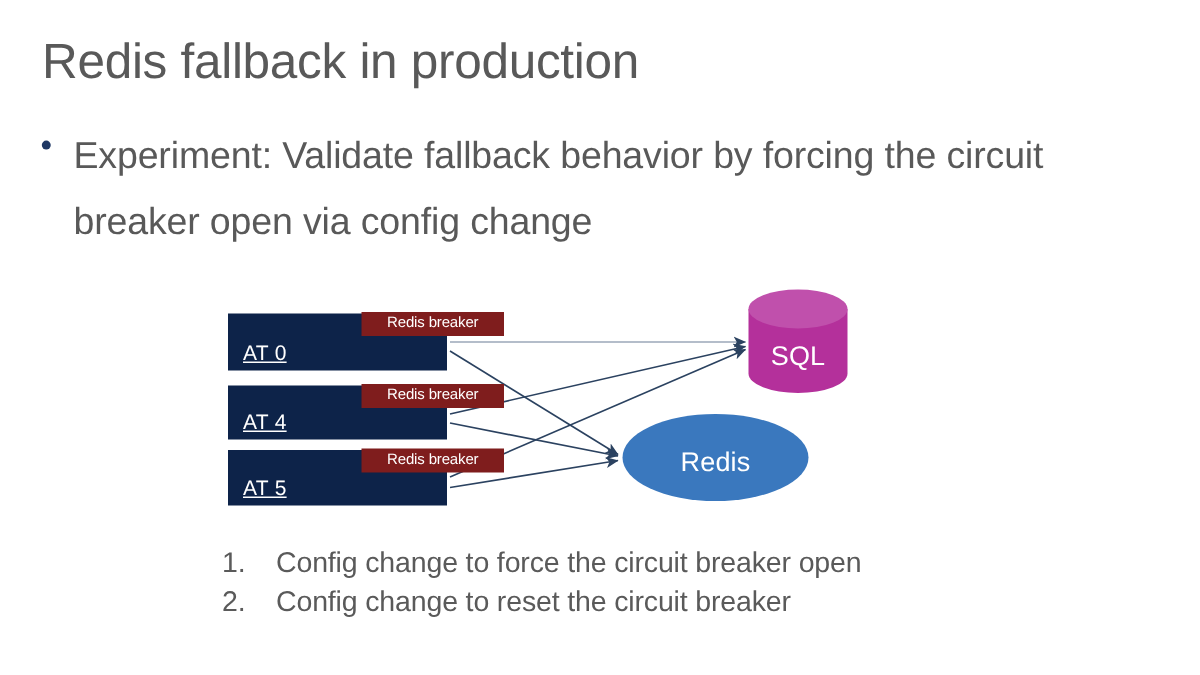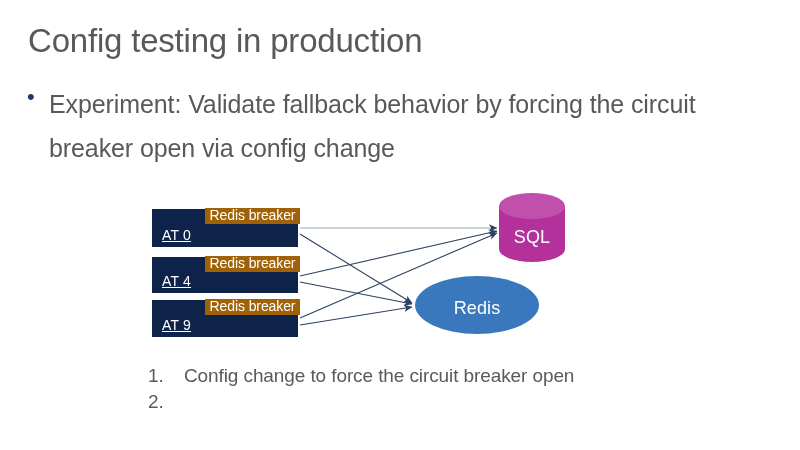--- a/index.html
+++ b/index.html
@@ -76,28 +76,29 @@
     left: 10px;
     bottom: 4px;
     color: #ffffff;
     font-size: 14px;
     font-weight: 400;
     letter-spacing: 0.2px;
     text-decoration: underline;
   }
   .breaker-chip {
     position: absolute;
-    background: #a16207;
+    background: #7f1d1d;
     color: #ffffff;
-    font-size: 14px;
+    font-size: 10px;
     font-weight: 400;
     text-align: center;
     line-height: 15px;
     letter-spacing: -0.1px;
     white-space: nowrap;
+    margin-left: 36px;
   }
 
   
   .store-label {
     position: absolute;
     color: #ffffff;
     font-size: 18px;
     font-weight: 400;
     text-align: center;
     letter-spacing: 0.1px;
@@ -119,21 +120,21 @@
     letter-spacing: -0.1px;
   }
   .num-idx {
     width: 36px;
     flex: 0 0 36px;
   }
 </style>
 </head>
 <body>
 
-<div class="slide-title">Config testing in production</div>
+<div class="slide-title">Redis fallback in production</div>
 
 <div class="bullet-row">
   <span class="bullet-marker">•</span>
   <span class="bullet-text">Experiment: Validate fallback behavior by forcing the circuit breaker open via config change</span>
 </div>
 
 <div class="diagram">
   <svg width="800" height="450" viewBox="0 0 800 450">
     <defs>
       <marker id="ah" markerWidth="9" markerHeight="9" refX="8" refY="4.5" orient="auto" markerUnits="userSpaceOnUse">
@@ -169,29 +170,30 @@
   <span class="at-label">AT 0</span>
   <span class="breaker-chip" style="left:53px; top:-1px; width:95px; height:16px;">Redis breaker</span>
 </div>
 
 <div class="at-node" style="left:152px; top:257px; width:146px; height:36px;">
   <span class="at-label">AT 4</span>
   <span class="breaker-chip" style="left:53px; top:-1px; width:95px; height:16px;">Redis breaker</span>
 </div>
 
 <div class="at-node" style="left:152px; top:300px; width:146px; height:37px;">
-  <span class="at-label">AT 9</span>
+  <span class="at-label">AT 5</span>
   <span class="breaker-chip" style="left:53px; top:-1px; width:95px; height:16px;">Redis breaker</span>
 </div>
 
 <div class="store-label" style="left:502px; top:227px; width:60px;">SQL</div>
 
 <div class="store-label" style="left:447px; top:298px; width:60px;">Redis</div>
 
 <div class="num-list">
   <div class="num-item">
     <span class="num-idx">1.</span>
     <span>Config change to force the circuit breaker open</span>
   </div>
   <div class="num-item">
     <span class="num-idx">2.</span>
+    <span>Config change to reset the circuit breaker</span>
   </div>
 </div>
 
 </body></html>

